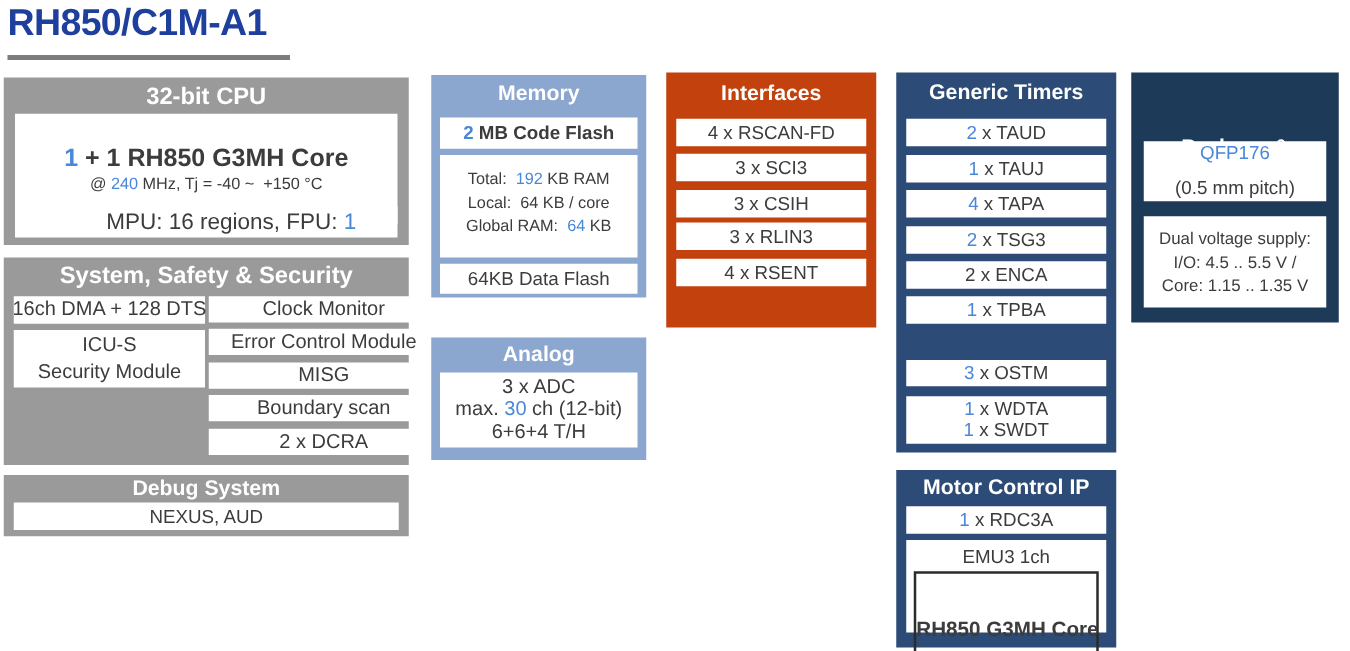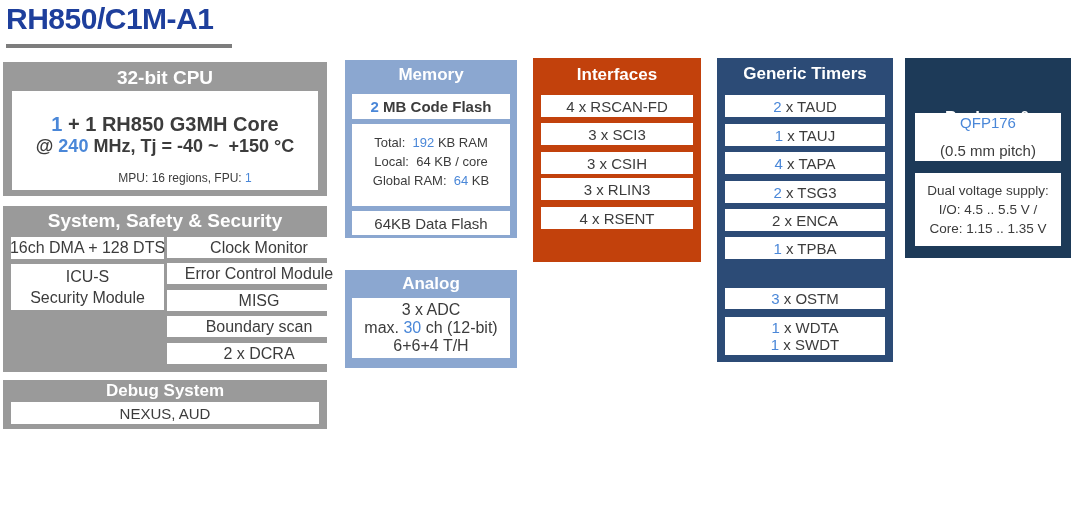--- a/index.html
+++ b/index.html
@@ -20,22 +20,22 @@
   .t18 { font-size:19px; } .t17 { font-size:17px; }
 
   .wbox { position:absolute; background:#ffffff; color:#3c3c3c; display:flex; flex-direction:column; align-items:center; justify-content:center; text-align:center; white-space:pre; }
   .accent { color:#4a87d8; }
 
   
   #cpu   { left:3px; top:62px; width:324px; height:134px; }
   #cpu .blk-title { top:5px; }
   .cpu-core { left:9px; top:29px; width:306px; height:88px;text-align:right; }
   .cpu-core .l1 { font-size:20px; font-weight:bold; }
-  .cpu-core .l2 { font-size:18px; font-weight:bold; }
-  .cpu-mpu  { left:9px; top:103px; width:306px; height:25px; font-size:12px;padding-left:40px; }
+  .cpu-core .l2 { font-size:13px; font-weight:normal; }
+  .cpu-mpu  { left:9px; top:103px; width:306px; height:25px; font-size:18px;padding-left:40px; }
 
   
   #system { left:3px; top:206px; width:324px; height:166px; }
   #system .blk-title { top:4px; }
   .sys-dma { left:8px; top:31px; width:153px; height:22px; font-size:16px; }
   .sys-icu { left:8px; top:58px; width:153px; height:46px; font-size:16px; line-height:21px; }
   .sys-r { left:164px; width:184px; height:21px; font-size:16px; }
   .sr0 { top:31px; } .sr1 { top:57px; } .sr2 { top:84px; } .sr3 { top:110px; } .sr4 { top:137px; }
 
   
@@ -160,20 +160,31 @@
     <div class="wbox tm-box tm3"><div><span class="accent">2</span><span> x TSG3</span></div></div>
     <div class="wbox tm-box tm4"><div><span>2</span><span> x ENCA</span></div></div>
     <div class="wbox tm-box tm5"><div><span class="accent">1</span><span> x TPBA</span></div></div>
     <div class="wbox tm-ostm"><div><span class="accent">3</span><span> x OSTM</span></div></div>
     <div class="wbox tm-wdt">
       <div><span class="accent">1</span><span> x WDTA</span></div>
       <div><span class="accent">1</span><span> x SWDT</span></div>
     </div>
   </section>
 
+  <section class="block navy" id="motor">
+    <div class="blk-title t17">Motor Control IP</div>
+    <div class="wbox mo-rdc"><div><span class="accent">1</span><span> x RDC3A</span></div></div>
+    <div class="wbox mo-emu">
+      <div>EMU3 1ch</div>
+      <div class="mo-core">
+        <div class="c1">RH850 G3MH Core</div>
+        
+      </div>
+    </div>
+  </section>
 
   <section class="block dnavy" id="pkg">
     <div class="blk-title t17">
       <div>Package &amp;</div>
       <div>Power Supply</div>
     </div>
     <div class="wbox pk-qfp">
       <div class="accent">QFP176</div>
       <div>(0.5 mm pitch)</div>
     </div>

